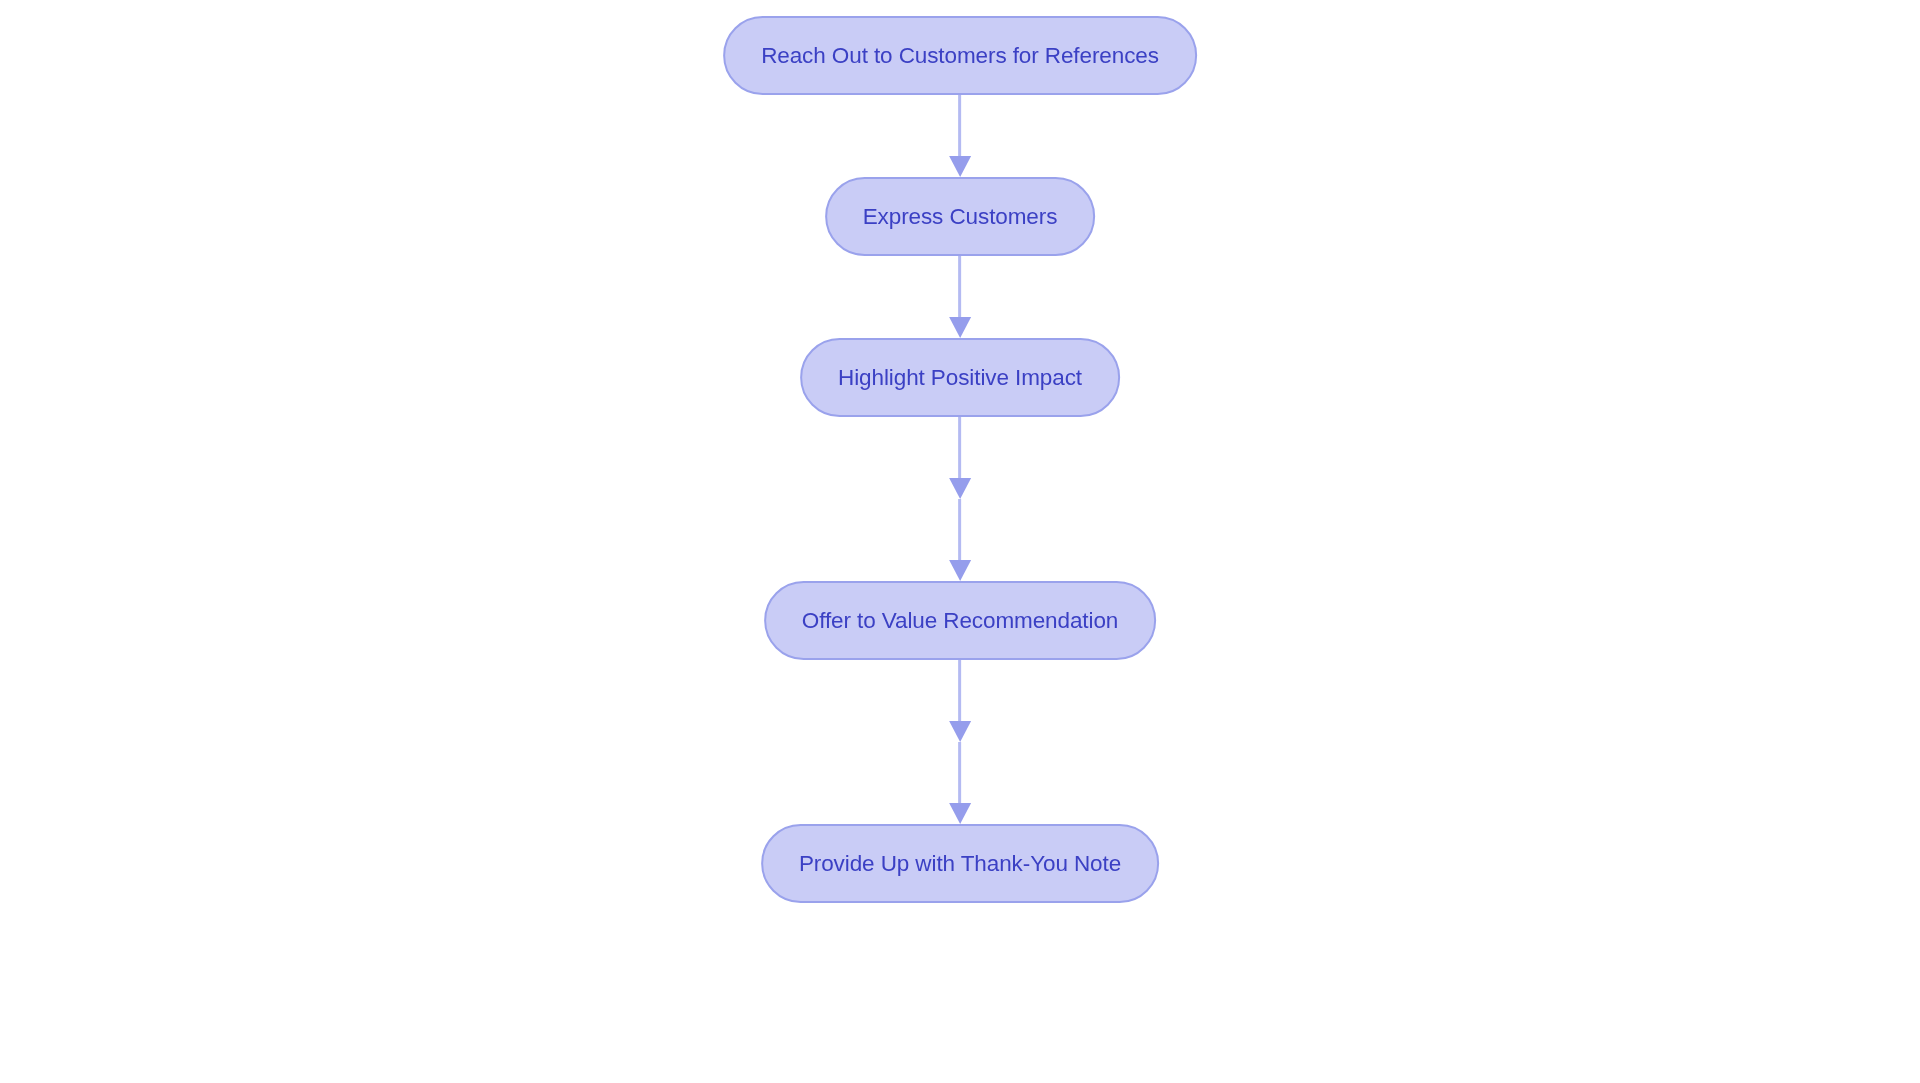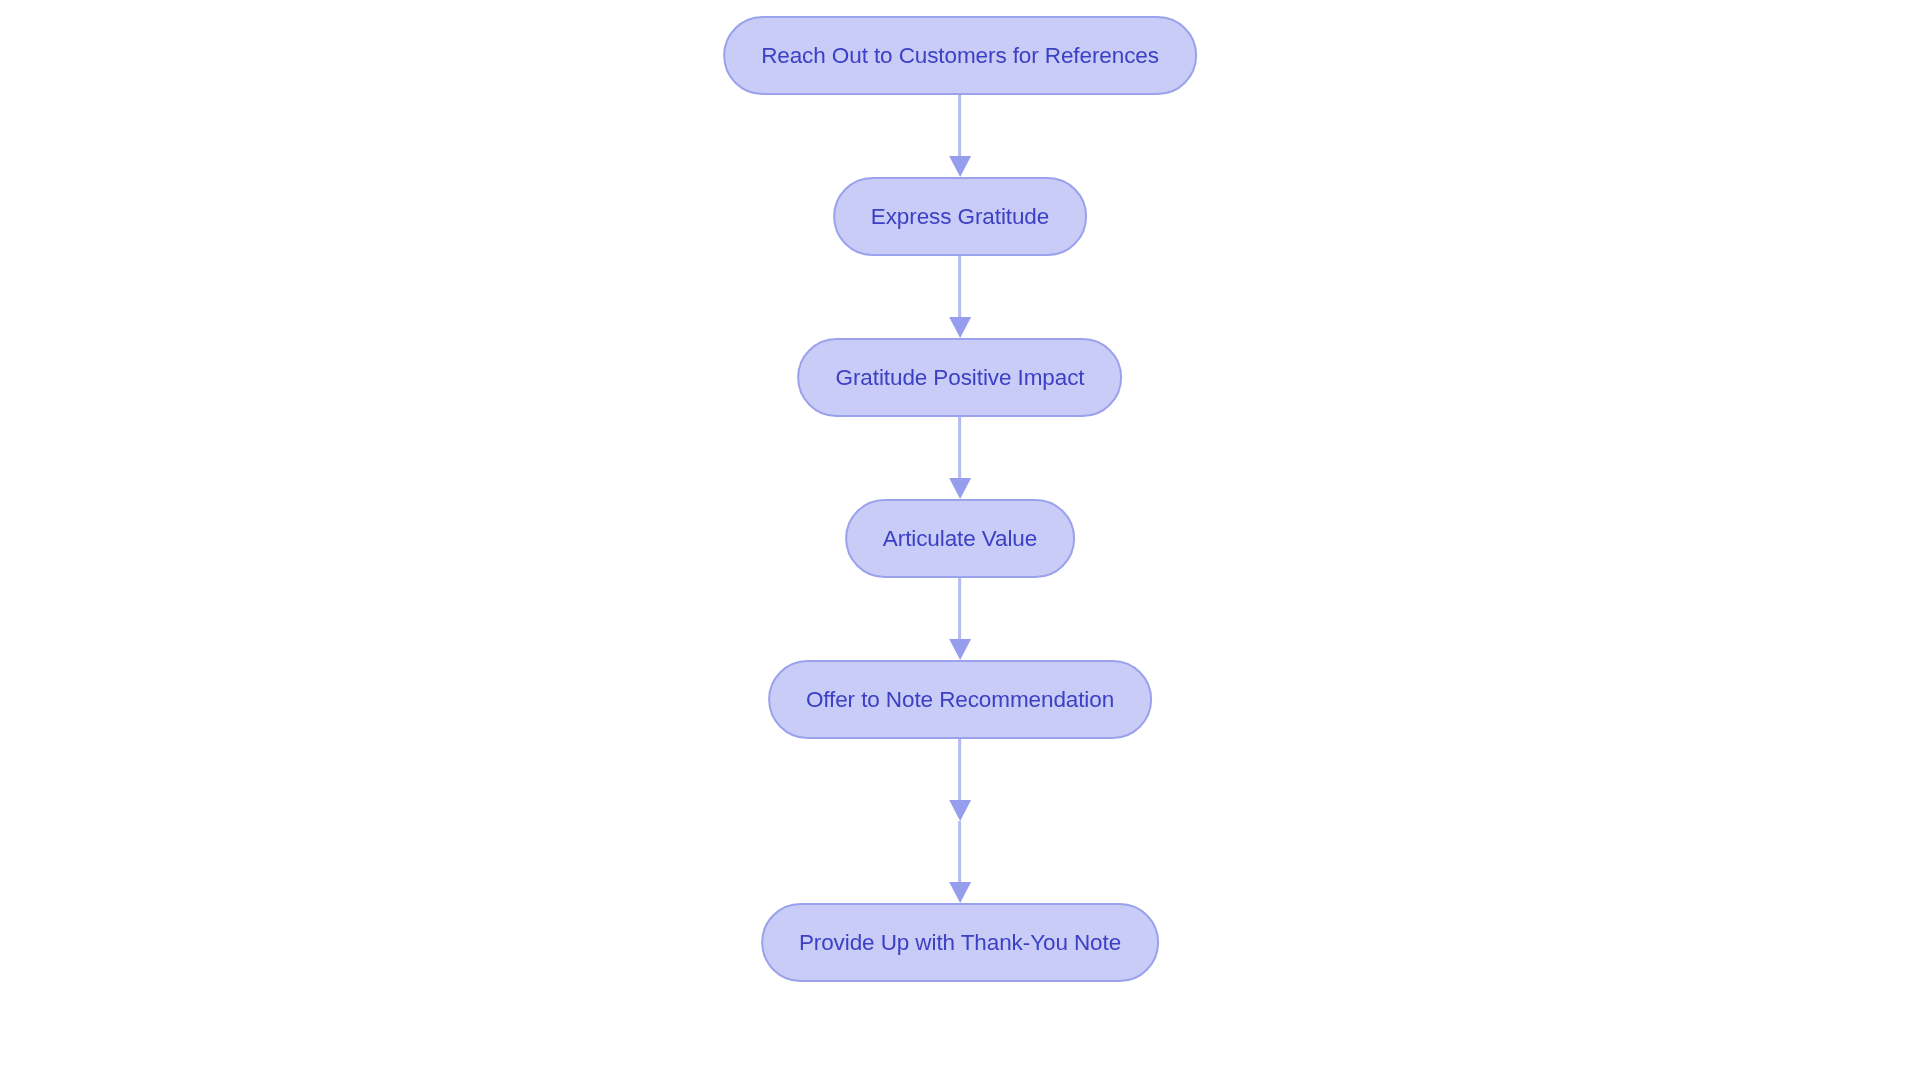--- a/index.html
+++ b/index.html
@@ -69,36 +69,35 @@
 </head>
 <body>
 
 <div class="canvas">
   <div class="flow" id="flow">
       <div class="flow-node">Reach Out to Customers for References</div>
       <div class="connector">
         <div class="stem"></div>
         <div class="head"></div>
       </div>
-      <div class="flow-node">Express Gratitude</div>
+      <div class="flow-node">Express Customers</div>
       <div class="connector">
         <div class="stem"></div>
         <div class="head"></div>
       </div>
-      <div class="flow-node">Gratitude Positive Impact</div>
+      <div class="flow-node">Highlight Positive Impact</div>
       <div class="connector">
         <div class="stem"></div>
         <div class="head"></div>
       </div>
-      <div class="flow-node">Articulate Value</div>
       <div class="connector">
         <div class="stem"></div>
         <div class="head"></div>
       </div>
-      <div class="flow-node">Offer to Note Recommendation</div>
+      <div class="flow-node">Offer to Value Recommendation</div>
       <div class="connector">
         <div class="stem"></div>
         <div class="head"></div>
       </div>
       <div class="connector">
         <div class="stem"></div>
         <div class="head"></div>
       </div>
       <div class="flow-node">Provide Up with Thank-You Note</div>
     </div>

